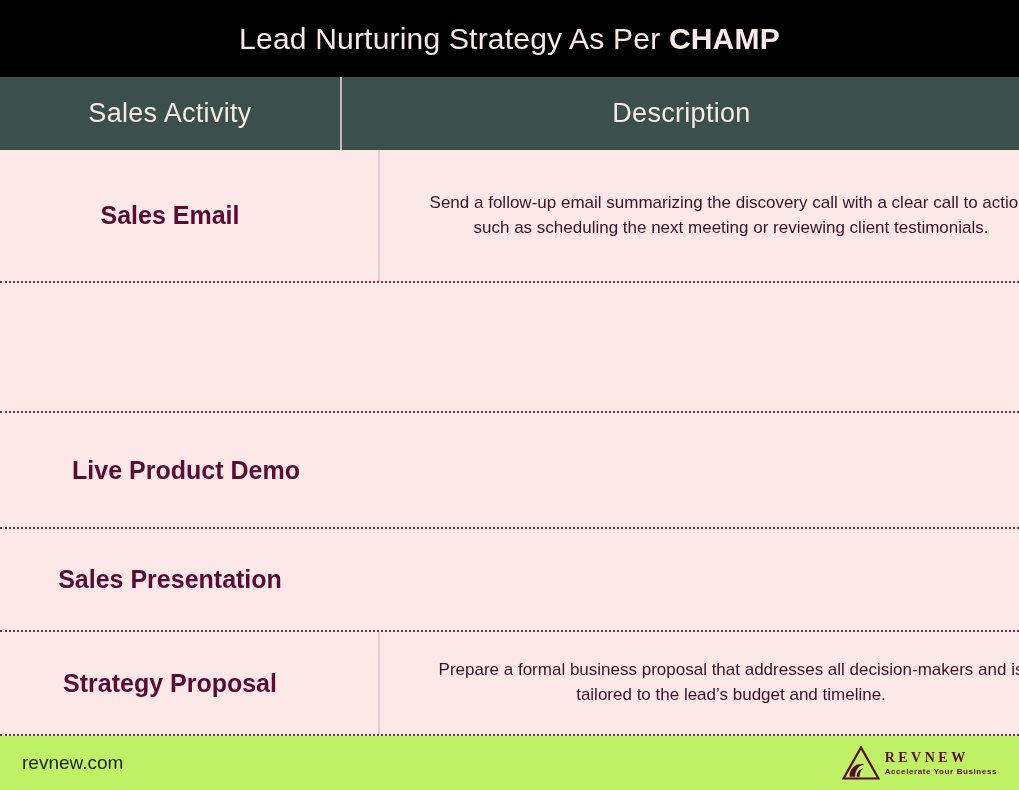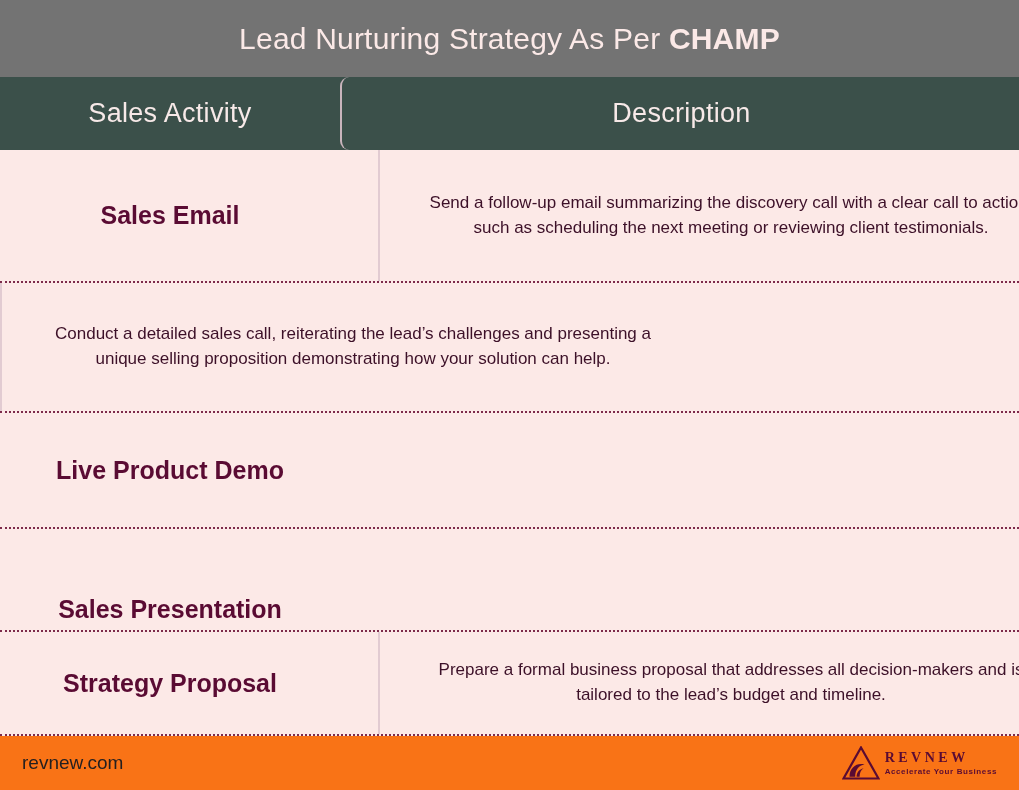--- a/index.html
+++ b/index.html
@@ -17,21 +17,21 @@
     width: 1019px;
     height: 790px;
     display: flex;
     flex-direction: column;
     background: #FCE9E7;
     position: relative;
   }
 
   
   .title-bar {
-    background: #737373;
+    background: #000000;
     height: 77px;
     display: flex;
     align-items: center;
     justify-content: center;
     flex: 0 0 auto;
   }
   .title-text {
     color: #FBE9E7;
     font-size: 30px;
     font-weight: 400;
@@ -56,21 +56,20 @@
     flex: 0 0 auto;
   }
   .th {
     display: flex;
     align-items: center;
     justify-content: center;
     color: #F7E9E8;
     font-size: 27px;
     font-weight: 400;
     letter-spacing: 0.3px;
-    border-radius: 9px;
   }
   .col-activity { width: 340px; flex: 0 0 340px; }
   .col-desc     { width: 679px; flex: 0 0 679px; }
 
   .thead .col-desc {
     border-left: 2px solid #C9B4BC;
   }
 
   .row {
     display: flex;
@@ -110,32 +109,32 @@
     color: #3C1028;
     font-size: 17px;
     font-weight: 400;
     line-height: 1.45;
     text-align: center;
     margin-left: 25px;
   }
 
   .r1 { height: 131px; }
   .r2 { height: 128px; }
-  .r3 { height: 114px; }
-  .r4 { height: 101px; align-items: flex-end; }
+  .r3 { height: 114px; padding-left: 16px; }
+  .r4 { height: 101px; }
   .r5 { height: 102px; }
 
   
   .footer {
     flex: 1 1 auto;
     display: flex;
     align-items: center;
     justify-content: space-between;
     padding: 0 22px 0 22px;
-    background: #f97316;
+    background: #bef264;
   }
   .footer-url {
     color: #231F20;
     font-size: 19px;
     font-weight: 400;
   }
   .logo {
     display: flex;
     align-items: center;
     gap: 5px;
@@ -185,23 +184,20 @@
     <div class="row r1">
       <div class="cell cell-activity">
         <span class="activity-label">Sales Email</span>
       </div>
       <div class="cell cell-desc">
         <span class="desc-text">Send a follow-up email summarizing the discovery call with a clear call to action, such as scheduling the next meeting or reviewing client testimonials.</span>
       </div>
     </div>
 
     <div class="row r2">
-      <div class="cell cell-desc">
-        <span class="desc-text">Conduct a detailed sales call, reiterating the lead’s challenges and presenting a unique selling proposition demonstrating how your solution can help.</span>
-      </div>
     </div>
 
     <div class="row r3">
       <div class="cell cell-activity">
         <span class="activity-label">Live Product Demo</span>
       </div>
     </div>
 
     <div class="row r4">
       <div class="cell cell-activity">

